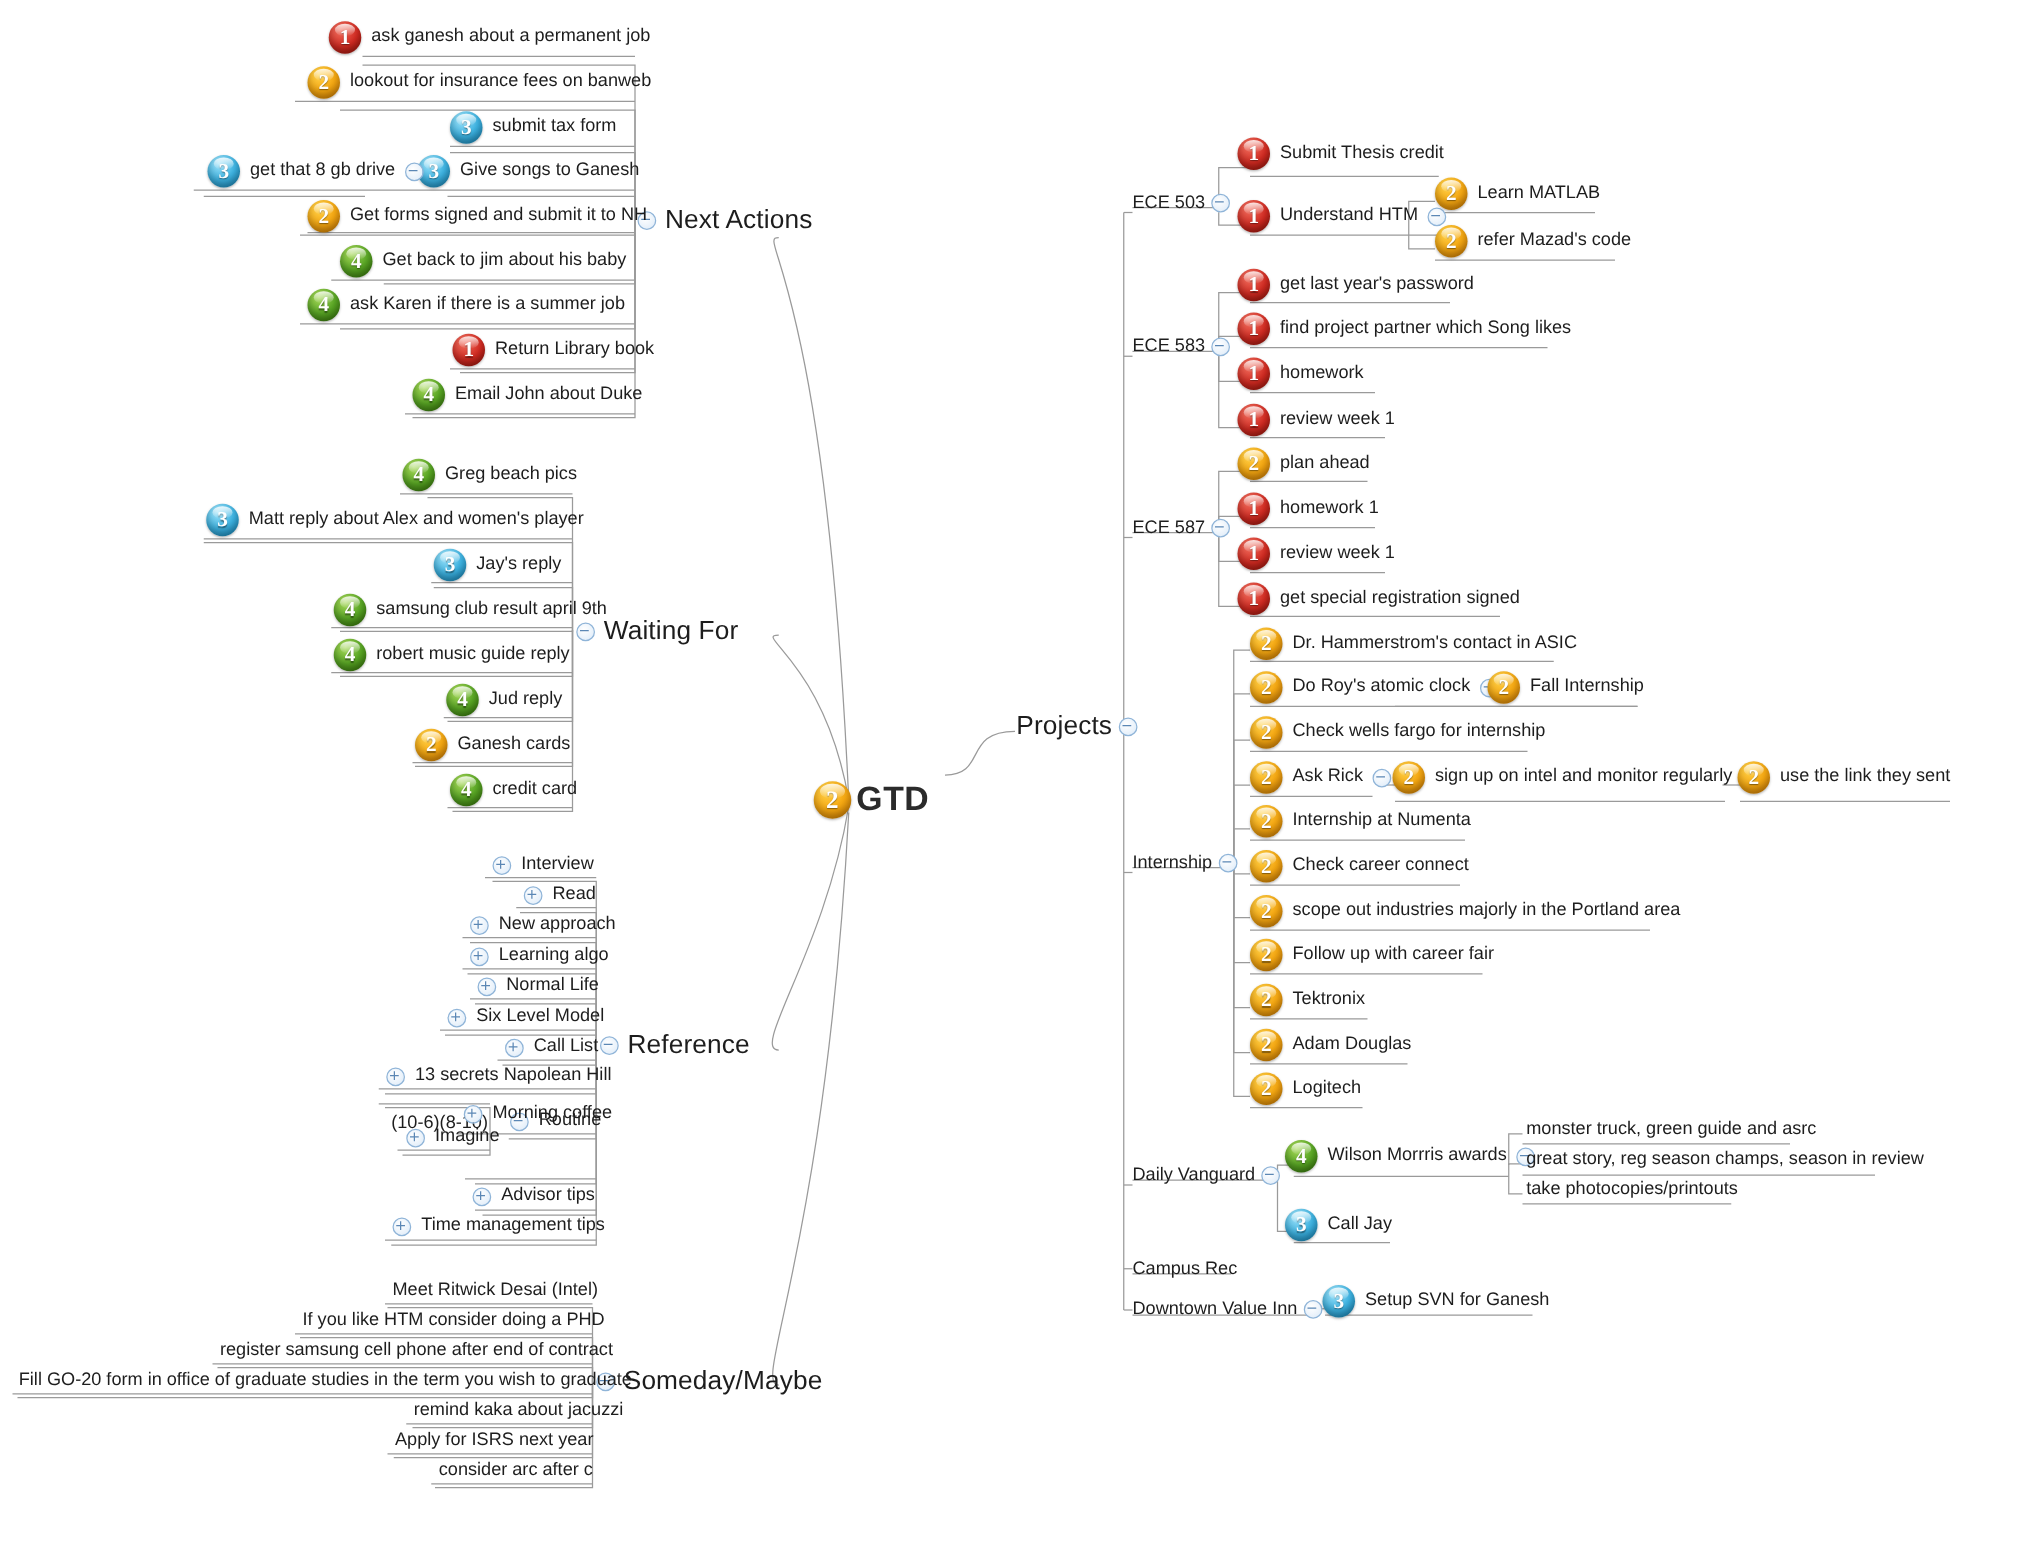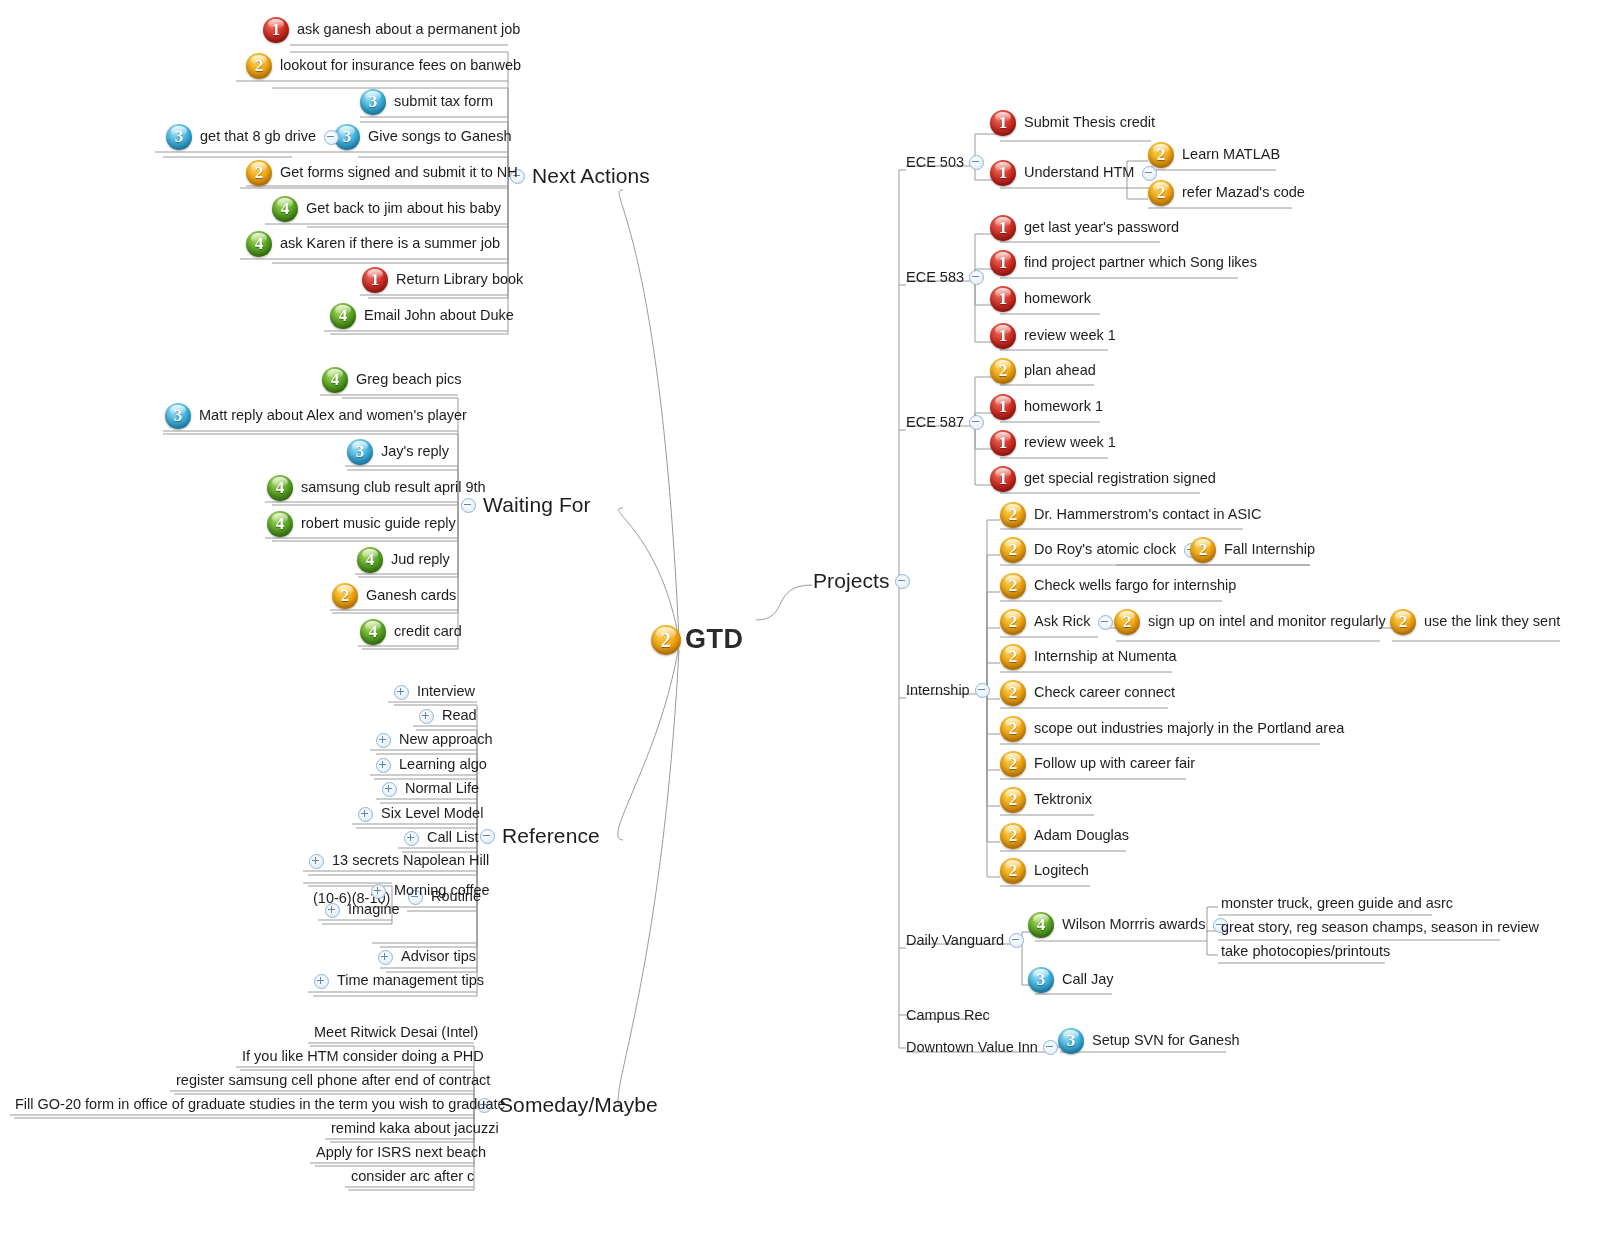--- a/index.html
+++ b/index.html
@@ -459,21 +459,21 @@
   <div class="node" style="left:173px;top:1070px;">
     <span class="txt">register samsung cell phone after end of contract</span>
   </div>
   <div class="node" style="left:12px;top:1094px;">
     <span class="txt">Fill GO-20 form in office of graduate studies in the term you wish to graduate</span>
   </div>
   <div class="node" style="left:328px;top:1118px;justify-content:center;">
     <span class="txt">remind kaka about jacuzzi</span>
   </div>
   <div class="node" style="left:313px;top:1142px;">
-    <span class="txt">Apply for ISRS next beach</span>
+    <span class="txt">Apply for ISRS next year</span>
   </div>
   <div class="node" style="left:348px;top:1166px;justify-content:center;">
     <span class="txt">consider arc after c</span>
   </div>
 
   <div class="topic" style="left:906px;top:148px;">
     <span>ECE 503</span>
     <span class="tog"></span>
   </div>
   <div class="topic" style="left:906px;top:263px;">

